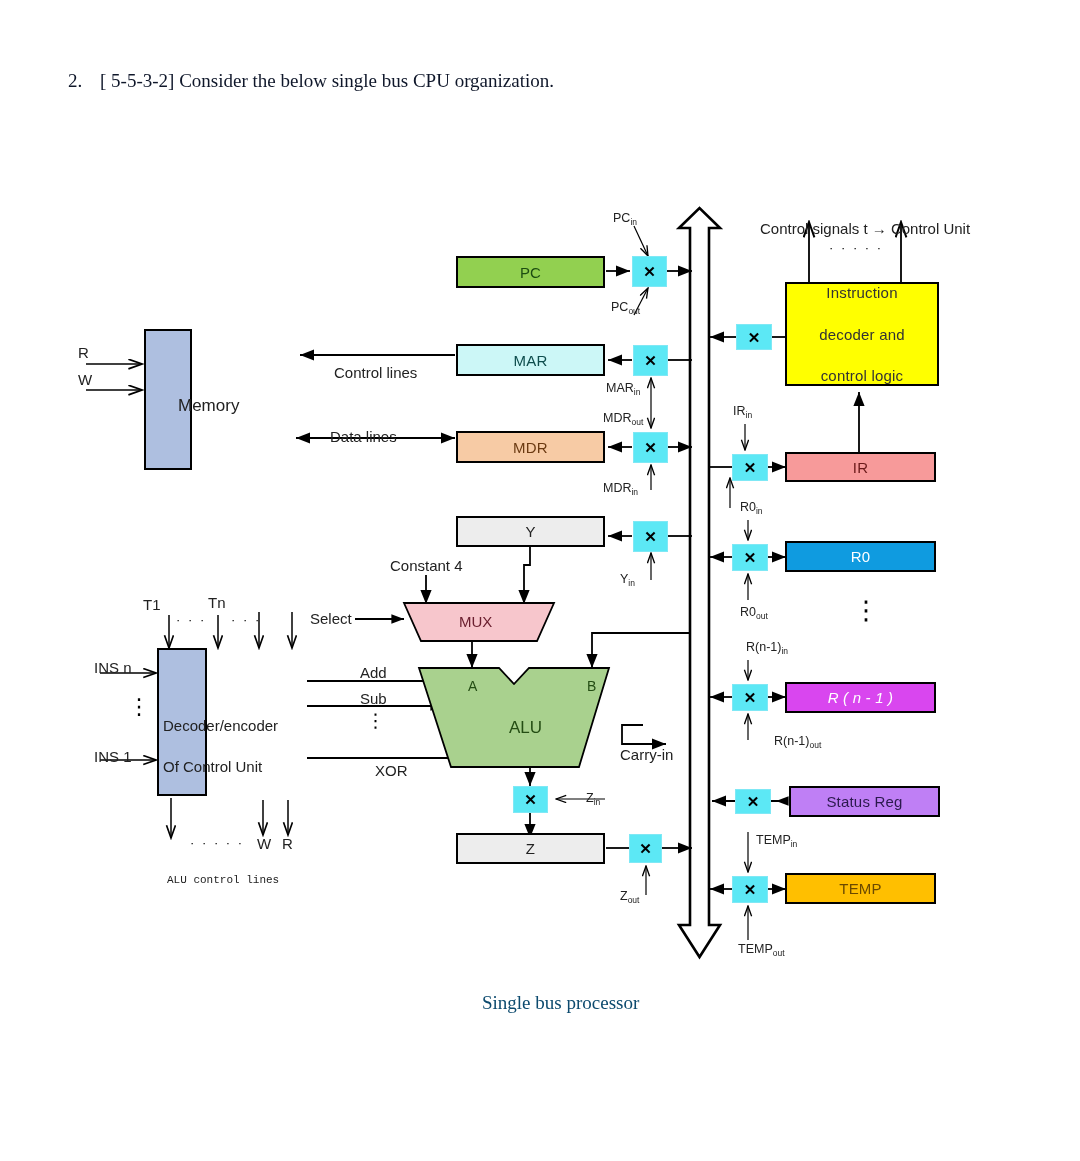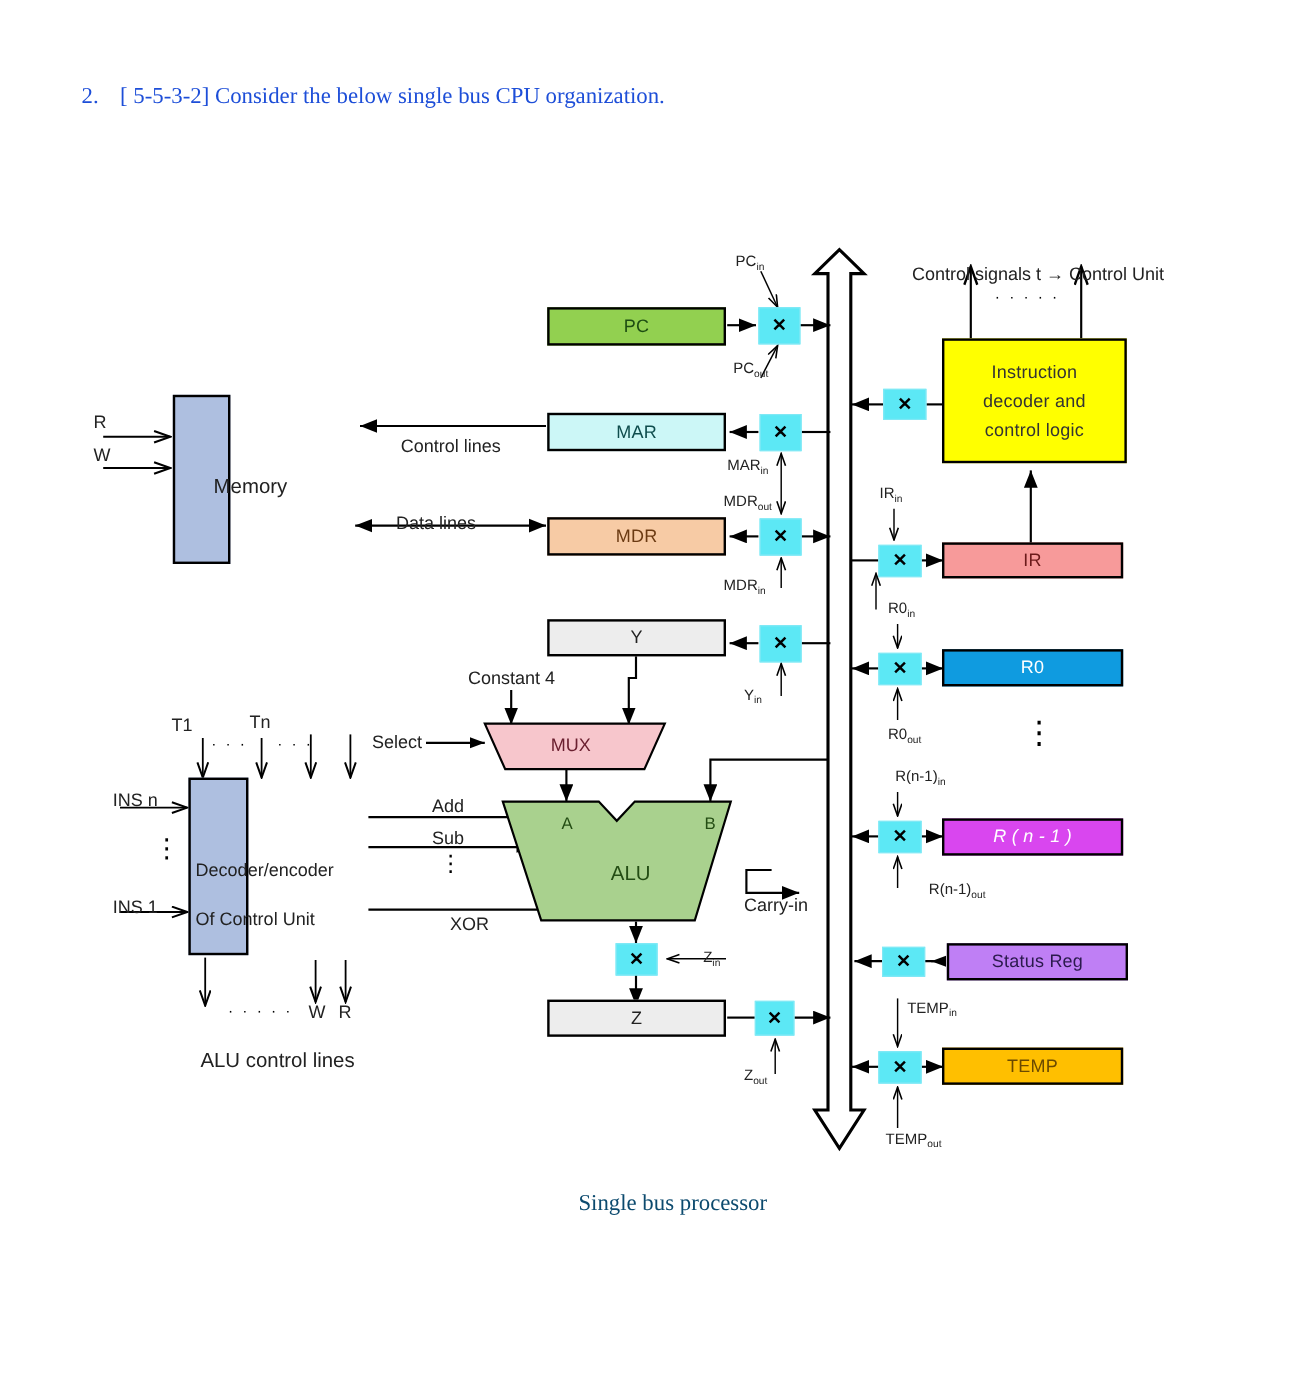--- a/index.html
+++ b/index.html
@@ -14,21 +14,21 @@
     font-family: "Liberation Sans", sans-serif;
     color: #1a1a1a;
     overflow: hidden;
   }
   .question-line {
     position: absolute;
     left: 68px;
     top: 70px;
     font-family: "Liberation Serif", serif;
     font-size: 19px;
-    color: #1d4ed8;
+    color: #0f172a;
     white-space: nowrap;
   }
   .question-num { display: inline-block; width: 32px; }
 
   #diagram {
     position: absolute;
     left: 0;
     top: 0;
     width: 1080px;
     height: 1161px;
@@ -315,21 +315,21 @@
   <div class="lbl big" style="left:620px; top:746px;text-align:right;">Carry-in</div>
 
   <div class="lbl big" style="left:360px; top:664px;">Add</div>
   <div class="lbl big" style="left:360px; top:690px;">Sub</div>
   <div class="lbl big" style="left:375px; top:762px;">XOR</div>
   <div class="vdots" style="left:366px; top:716px; font-size:19px;">⋮</div>
 
   <div class="lbl big" style="left:760px; top:220px; font-size:15px;">Control signals t  →  Control Unit</div>
   <div class="hdots" style="left:829px; top:240px;">· · · · ·</div>
 
-  <div class="box" style="left:785px; top:282px; width:154px; height:104px; background:#FFFF00; flex-direction:column; gap:7px;">
+  <div class="box" style="left:785px; top:282px; width:154px; height:104px; background:#FFFF00; flex-direction:column; gap:7px;justify-content:space-between;">
     <span style="color:#333;">Instruction</span>
     <span style="color:#333;">decoder and</span>
     <span style="color:#333;">control logic</span>
   </div>
 
   <div class="box" style="left:785px; top:452px; width:151px; height:30px; background:#F79A9A;">
     <span style="color:#6b1a1a;">IR</span>
   </div>
   <div class="box" style="left:785px; top:541px; width:151px; height:31px; background:#0F9BE0;">
     <span style="color:#fff;">R0</span>
@@ -385,17 +385,17 @@
   <div class="hdots" style="left:231px; top:612px;">· · ·</div>
 
   <div class="lbl big" style="left:94px; top:659px;">INS n</div>
   <div class="lbl big" style="left:94px; top:748px;">INS 1</div>
   <div class="vdots" style="left:128px; top:702px; font-size:22px;">⋮</div>
 
   <div class="hdots" style="left:190px; top:835px;">· · · · ·</div>
   <div class="lbl big" style="left:257px; top:835px;">W</div>
   <div class="lbl big" style="left:282px; top:835px;">R</div>
 
-  <div class="lbl" style="left:167px; top:874px; font-size:17px;">ALU control lines</div>
+  <div class="lbl" style="left:167px; top:874px; font-size:11px;font-family:Liberation Mono, monospace;">ALU control lines</div>
 
   <div class="caption" style="left:482px; top:992px;">Single bus processor</div>
 
 </div>
 
 </body></html>

